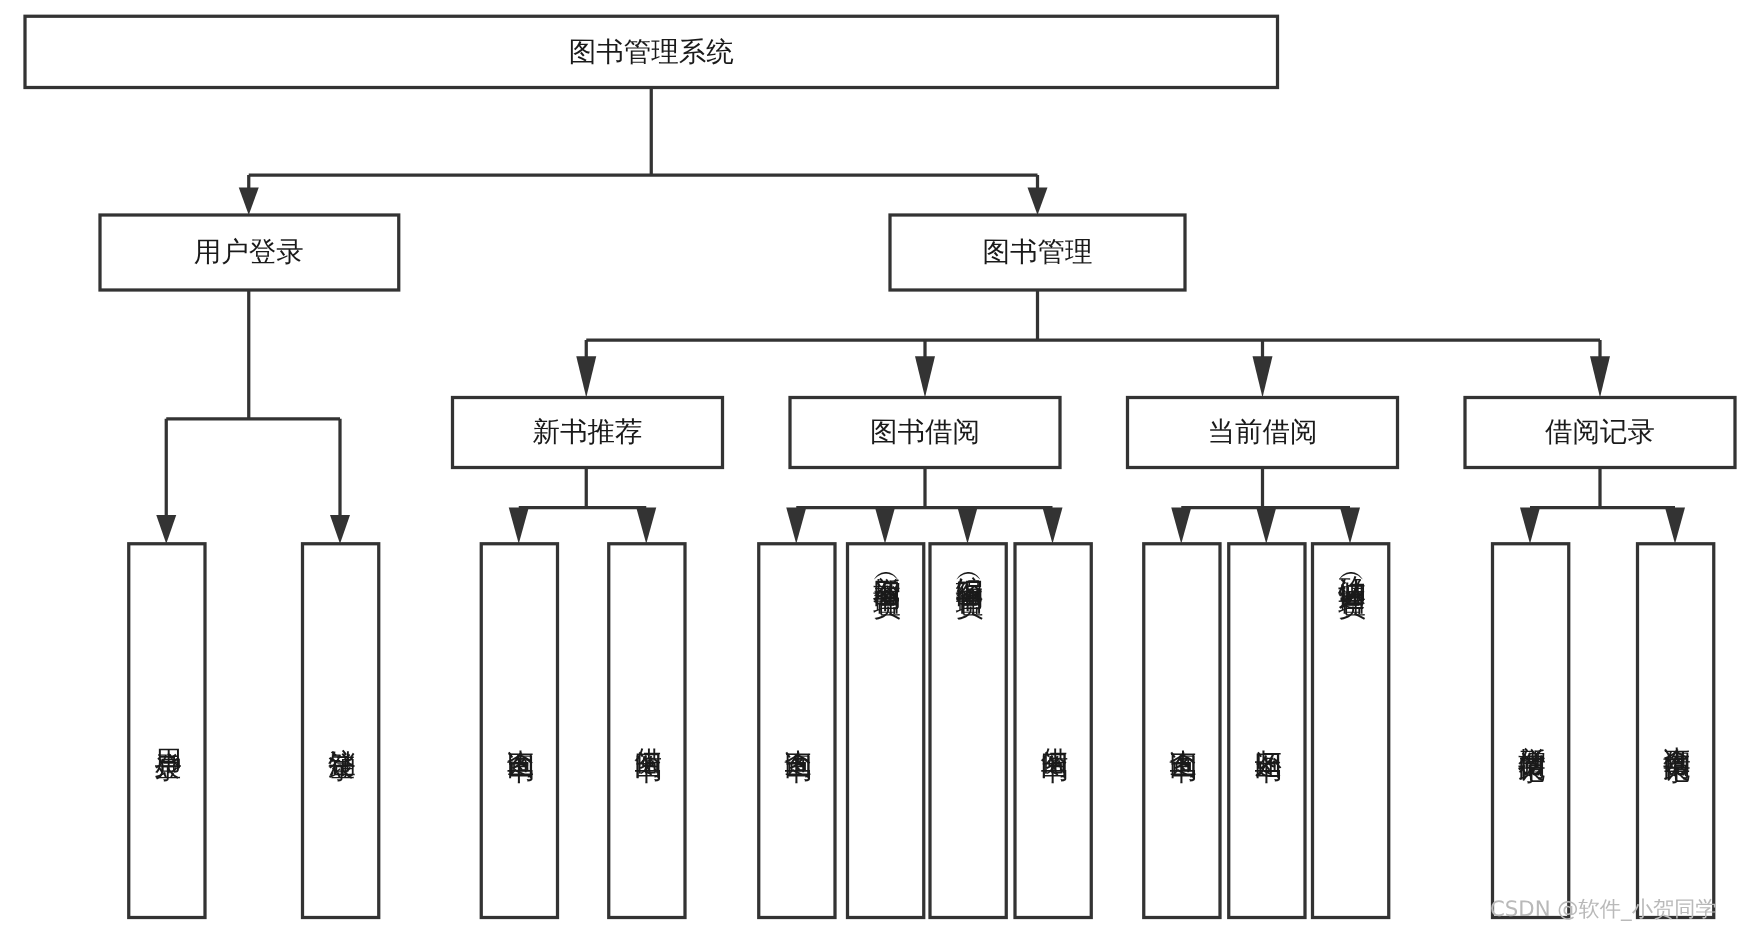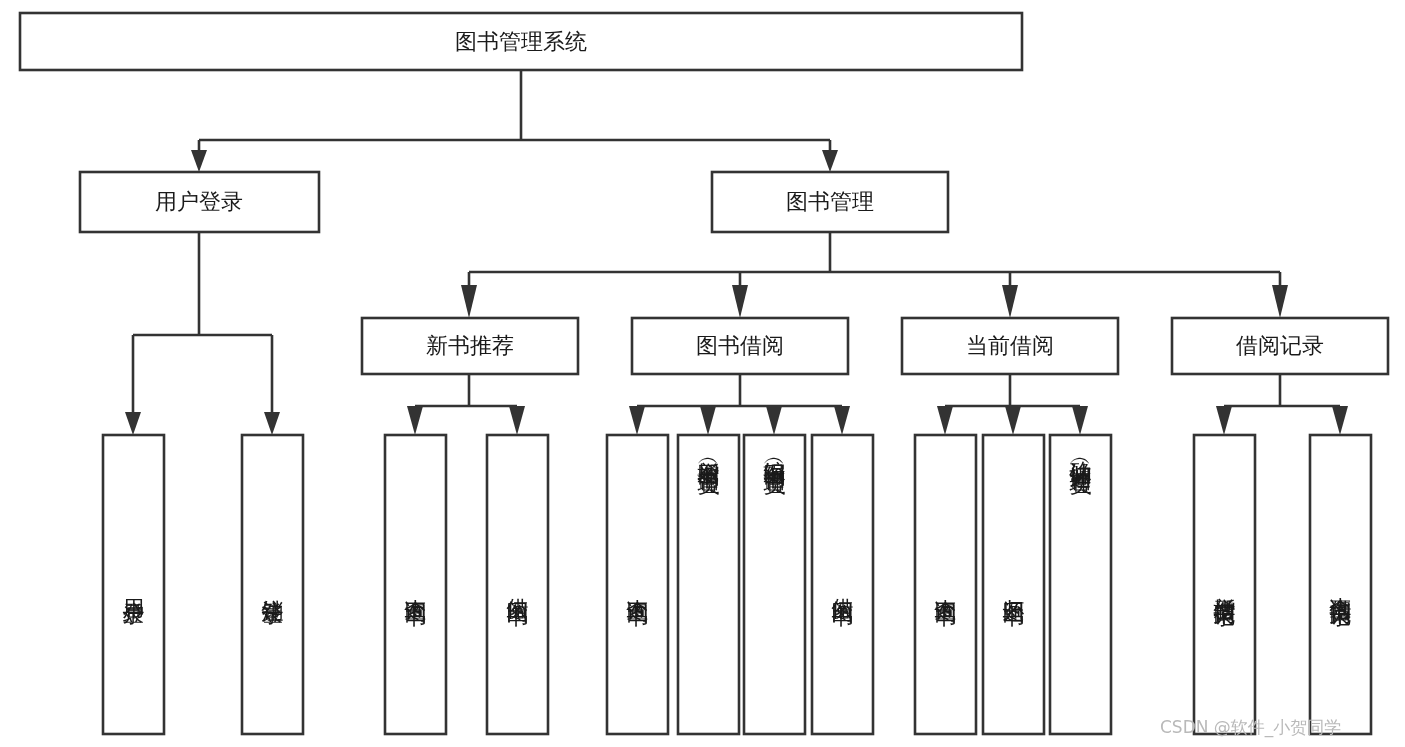--- a/index.html
+++ b/index.html
@@ -221,15 +221,15 @@
     <span class="node-label-v" style="position:relative; margin-top:8px;">确认归还（管理员）</span>
   </div>
 
   <div class="vlabel-wrap" style="left:1194px; top:435px; width:61px; height:299px;">
     <span class="node-label-v" style="position:relative;">新增借阅记录</span>
   </div>
   <div class="vlabel-wrap" style="left:1310px; top:435px; width:61px; height:299px;">
     <span class="node-label-v" style="position:relative;">查询借阅记录</span>
   </div>
 
-  <div class="watermark" style="left:1160px; top:716px;">CSDN @软件_小贺同学</div>
+  <div class="watermark" style="left:1192px; top:716px;">CSDN @软件_小贺同学</div>
 
 </div>
 
 </body></html>

